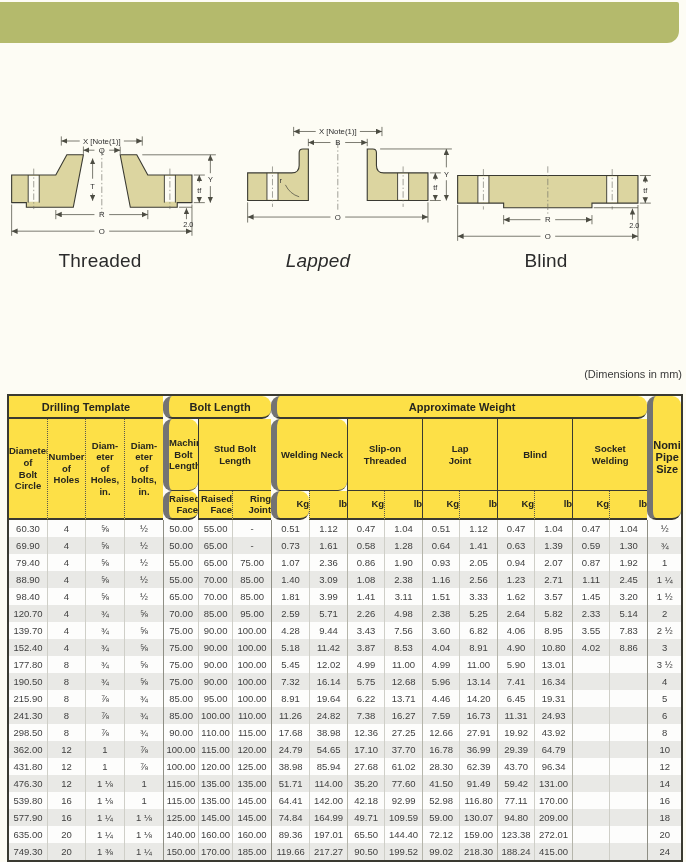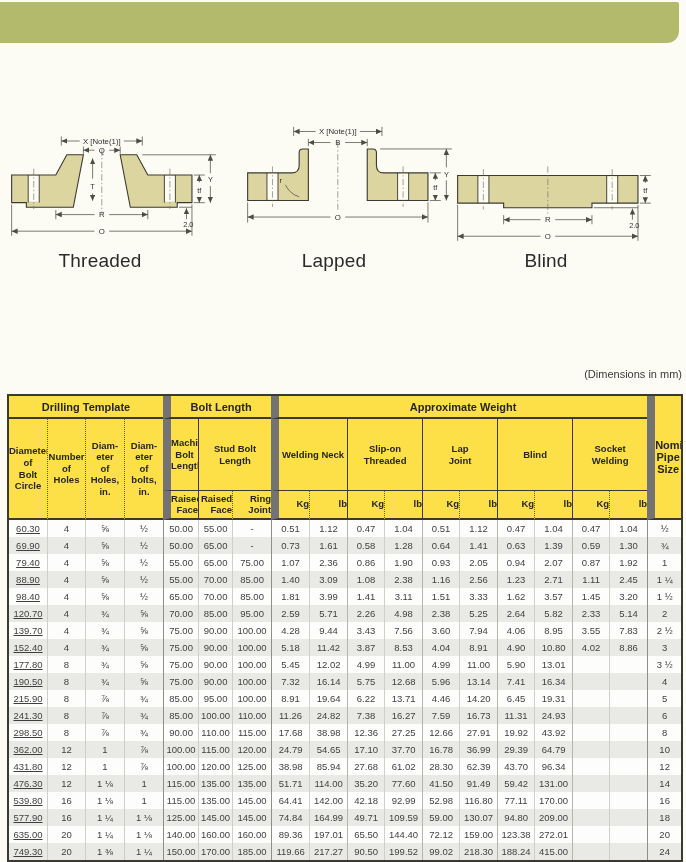--- a/index.html
+++ b/index.html
@@ -10,47 +10,47 @@
         background:#b4ba6c;border-radius:0 2px 12px 0;}
 
   .dims-note{position:absolute;top:368px;right:4px;font-size:11px;color:#3a3a3a;}
 
   .diag{position:absolute;}
   #d-threaded{left:4px;top:118px;}
   #d-lapped{left:240px;top:114px;}
   #d-blind{left:450px;top:124px;}
   .diag-label{position:absolute;top:250px;width:180px;text-align:center;
               font-size:19px;color:#2b2b2b;letter-spacing:.2px;}
-  #lbl-threaded{left:10px;} #lbl-lapped{left:244px;} #lbl-blind{left:456px;}
+  #lbl-threaded{left:10px;} #lbl-lapped{left:228px;font-style:italic;} #lbl-blind{left:456px;}
 
   .metal{fill:#dcd5a0;stroke:#3a3a32;stroke-width:1.2;}
   .holewall{stroke:#3a3a32;stroke-width:1;}
   .holefill{fill:#fdfcf4;}
   .cl{stroke:#6f6f66;stroke-width:.7;stroke-dasharray:7 2.5 1.5 2.5;}
   .dim{stroke:#4c4c42;stroke-width:.8;fill:none;}
   .dtx{fill:#2f2f2f;font-size:8.5px;text-anchor:middle;}
   .dtx-s{fill:#2f2f2f;font-size:8px;text-anchor:middle;}
 
   table.spec{position:absolute;left:7px;top:394px;width:672px;
              border-collapse:separate;border-spacing:0;table-layout:fixed;
              border:2px solid #3a3a31;}
   .spec th,.spec td{padding:0;text-align:center;vertical-align:middle;
                     overflow:hidden;box-sizing:border-box;}
   .spec thead th{background:#fde047;color:#26261f;font-weight:bold;white-space:pre-line;}
   .spec tr.h1 th{font-size:11px;height:23px;border-bottom:2px solid #3a3a31;}
   .spec tr.h2 th{font-size:9.5px;line-height:1.22;height:72px;}
   .spec tr.h3 th{font-size:9.5px;line-height:1.15;height:29px;border-bottom:2px solid #3a3a31;text-align:right;}
-  .spec th.sl{border-left:8px solid #737373;}
+  .spec th.sl{border-left:6px solid #737373;border-radius:9px;}
   .spec th.sl1{border-left:1px solid #3a3a31;}
   .spec th.dl{border-left:1px dotted #5b594e;}
   .spec th.u{border-bottom:1px solid #3a3a31;}   
   .spec th.rs{border-bottom:2px solid #3a3a31;}  
   .spec tbody tr{height:17px;}
   .spec tbody td{font-size:9.5px;color:#3f3f3f;border-left:1px solid #cfcfc8;}
-  .spec tbody td.b0{border-left:none;text-decoration:underline;}
+  .spec tbody td.b0{border-left:none;}
   .spec tbody td.bd{border-left-color:#8f8f85;}
   .spec tbody td.bm{border-left-color:#b5b5ab;}
   .spec tbody tr:nth-child(even){background:#e9e9e6;}
   .spec tbody tr:nth-child(odd){background:#fdfdfc;}
 </style>
 </head>
 <body>
 
 <div class="band"></div>
 
@@ -421,21 +421,21 @@
         <td>¾</td>
         <td>⅝</td>
         <td class="bd">75.00</td>
         <td>90.00</td>
         <td>100.00</td>
         <td class="bd">4.28</td>
         <td>9.44</td>
         <td class="bm">3.43</td>
         <td>7.56</td>
         <td class="bm">3.60</td>
-        <td>7.94</td>
+        <td>6.82</td>
         <td class="bm">4.06</td>
         <td>8.95</td>
         <td class="bm">3.55</td>
         <td>7.83</td>
         <td class="bd">2 ½</td>
       </tr>
       <tr>
         <td class="b0">152.40</td>
         <td>4</td>
         <td>¾</td>

